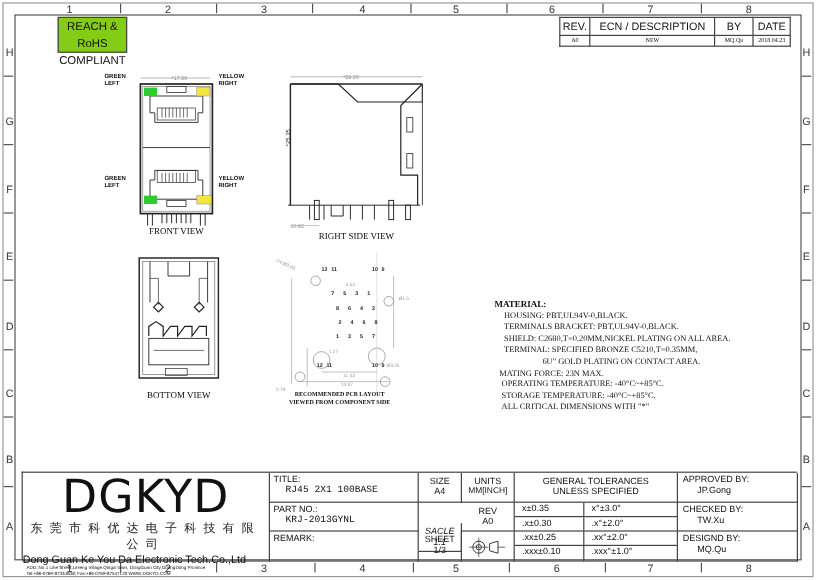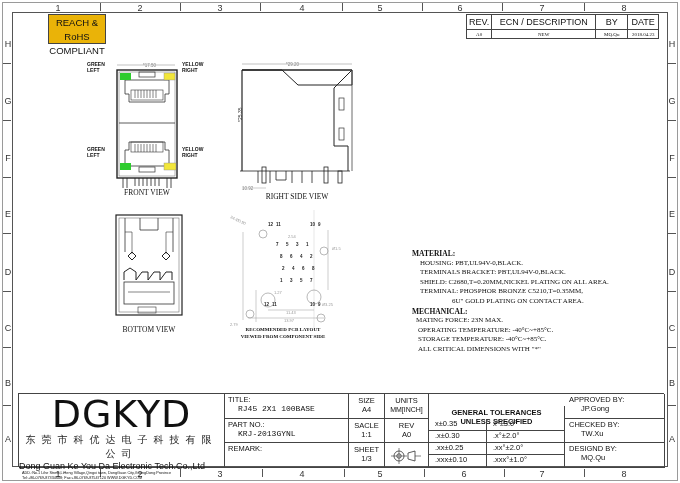--- a/index.html
+++ b/index.html
@@ -5,21 +5,21 @@
   * { margin:0; padding:0; box-sizing:border-box; }
   html, body { width:680px; height:483px; background:#ffffff; overflow:hidden; }
   body { position:relative; font-family:"Liberation Sans", sans-serif; color:#111; }
   .abs { position:absolute; }
   .frame-outer { left:2px; top:2px; width:676px; height:479px; border:1px solid #9a9a9a; }
   .frame-inner { left:12px; top:12px; width:656px; height:455px; border:1px solid #555; }
   .zone-col { font-size:9px; color:#333; text-align:center; width:20px; }
   .zone-row { font-size:9px; color:#333; width:10px; text-align:center; }
   .tick-v { width:1px; height:8px; background:#555; }
   .tick-h { width:8px; height:1px; background:#555; }
-  .reach { left:48px; top:14px; width:58px; height:30px; border:1px solid #444; background:#eab308; font-size:9.5px; line-height:14px; text-align:center; padding-top:1px; }
+  .reach { left:48px; top:14px; width:58px; height:30px; border:1px solid #444; background:#84cc16; font-size:9.5px; line-height:14px; text-align:center; padding-top:1px; }
   .rev-table { left:466px; top:14px; border-collapse:collapse; }
   .rev-table td { border:1px solid #444; text-align:center; padding:0 2px; }
   .rev-head td { font-size:9px; height:15px; }
   .rev-row td { font-family:"Liberation Serif", serif; font-size:5px; height:9px; }
   .caption { font-family:"Liberation Serif", serif; font-size:7.5px; text-align:center; }
   .tiny-cap { font-family:"Liberation Serif", serif; font-size:5px; text-align:center; line-height:7px; font-weight:bold; }
   .led-label { font-size:5px; font-weight:bold; line-height:6px; font-family:"Liberation Sans", sans-serif; }
   .spec { left:412px; top:249px; font-family:"Liberation Serif", serif; font-size:7px; line-height:9.6px; }
   .spec .h { font-weight:bold; font-size:7.5px; }
   .tb { left:18px; top:393px; width:646px; height:74px; border-top:1px solid #444; border-left:1px solid #444; }
@@ -297,23 +297,22 @@
     <div>RECOMMENDED PCB LAYOUT</div>
     <div>VIEWED FROM COMPONENT SIDE</div>
   </div>
 </div>
 
 <div class="abs spec">
   <div class="h">MATERIAL:</div>
   <div style="padding-left:8px">HOUSING: PBT,UL94V-0,BLACK.</div>
   <div style="padding-left:8px">TERMINALS BRACKET:  PBT,UL94V-0,BLACK.</div>
   <div style="padding-left:8px">SHIELD: C2680,T=0.20MM,NICKEL  PLATING ON ALL AREA.</div>
-  <div style="padding-left:8px">TERMINAL:  PHOSPHOR BRONZE  C5210,T=0.35MM,</div>
+  <div style="padding-left:8px">TERMINAL:  SPECIFIED BRONZE  C5210,T=0.35MM,</div>
   <div style="padding-left:40px">6U" GOLD PLATING ON CONTACT AREA.</div>
-  <div class="h">MECHANICAL:</div>
   <div style="padding-left:4px">MATING FORCE: 23N MAX.</div>
   <div style="padding-left:6px">OPERATING TEMPERATURE:  -40°C~+85°C.</div>
   <div style="padding-left:6px">STORAGE TEMPERATURE:  -40°C~+85°C.</div>
   <div style="padding-left:6px">ALL CRITICAL DIMENSIONS WITH "*"</div>
 </div>
 
 <div class="abs tb">
   <div class="cell" style="left:0;top:0;width:206px;height:74px;">
     <div class="logo" style="margin-top:2px;line-height:36px;">DGKYD</div>
     <div class="cn" style="margin-top:1px;">东莞市科优达电子科技有限公司</div>
@@ -329,21 +328,21 @@
     <div class="lbl">PART NO.:</div>
     <div class="mono" style="padding-left:10px;">KRJ-2013GYNL</div>
   </div>
   <div class="cell" style="left:206px;top:49px;width:124px;height:25px;padding:1px 3px;">
     <div class="lbl">REMARK:</div>
   </div>
   <div class="cell ctr" style="left:330px;top:0;width:36px;height:25px;padding-top:2px;">
     <div>SIZE</div>
     <div>A4</div>
   </div>
-  <div class="cell ctr" style="left:330px;top:25px;width:36px;height:24px;padding-top:2px;">
+  <div class="cell ctr" style="left:330px;top:42px;width:36px;height:24px;padding-top:2px;font-style:italic;">
     <div>SACLE</div>
     <div>1:1</div>
   </div>
   <div class="cell ctr" style="left:330px;top:49px;width:36px;height:25px;padding-top:2px;">
     <div>SHEET</div>
     <div>1/3</div>
   </div>
   <div class="cell ctr" style="left:366px;top:0;width:44px;height:25px;padding-top:2px;">
     <div>UNITS</div>
     <div style="font-size:7px;">MM[INCH]</div>
@@ -355,21 +354,21 @@
   <div class="cell" style="left:366px;top:49px;width:44px;height:25px;">
     <svg width="44" height="25">
       <circle cx="14" cy="13" r="5" fill="none" stroke="#333" stroke-width="0.8"></circle>
       <circle cx="14" cy="13" r="2.2" fill="none" stroke="#333" stroke-width="0.8"></circle>
       <line x1="6" y1="13" x2="22" y2="13" stroke="#333" stroke-width="0.6"></line>
       <line x1="14" y1="5" x2="14" y2="21" stroke="#333" stroke-width="0.6"></line>
       <polygon points="23,10 30,8 30,18 23,16" fill="none" stroke="#333" stroke-width="0.8"></polygon>
       <line x1="30" y1="13" x2="36" y2="13" stroke="#333" stroke-width="0.6"></line>
     </svg>
   </div>
-  <div class="cell ctr" style="left:410px;top:12px;width:136px;height:25px;padding-top:2px;font-weight:bold;">
+  <div class="cell ctr" style="left:410px;top:0;width:136px;height:25px;padding-top:2px;">
     <div>GENERAL TOLERANCES</div>
     <div>UNLESS SPECIFIED</div>
   </div>
   <div class="cell" style="left:410px;top:25px;width:58px;height:12px;padding-left:6px;">x±0.35</div>
   <div class="cell" style="left:468px;top:25px;width:78px;height:12px;padding-left:6px;">x°±3.0°</div>
   <div class="cell" style="left:410px;top:37px;width:58px;height:12px;padding-left:6px;">.x±0.30</div>
   <div class="cell" style="left:468px;top:37px;width:78px;height:12px;padding-left:6px;">.x°±2.0°</div>
   <div class="cell" style="left:410px;top:49px;width:58px;height:12px;padding-left:6px;">.xx±0.25</div>
   <div class="cell" style="left:468px;top:49px;width:78px;height:12px;padding-left:6px;">.xx°±2.0°</div>
   <div class="cell" style="left:410px;top:61px;width:58px;height:13px;padding-left:6px;">.xxx±0.10</div>

